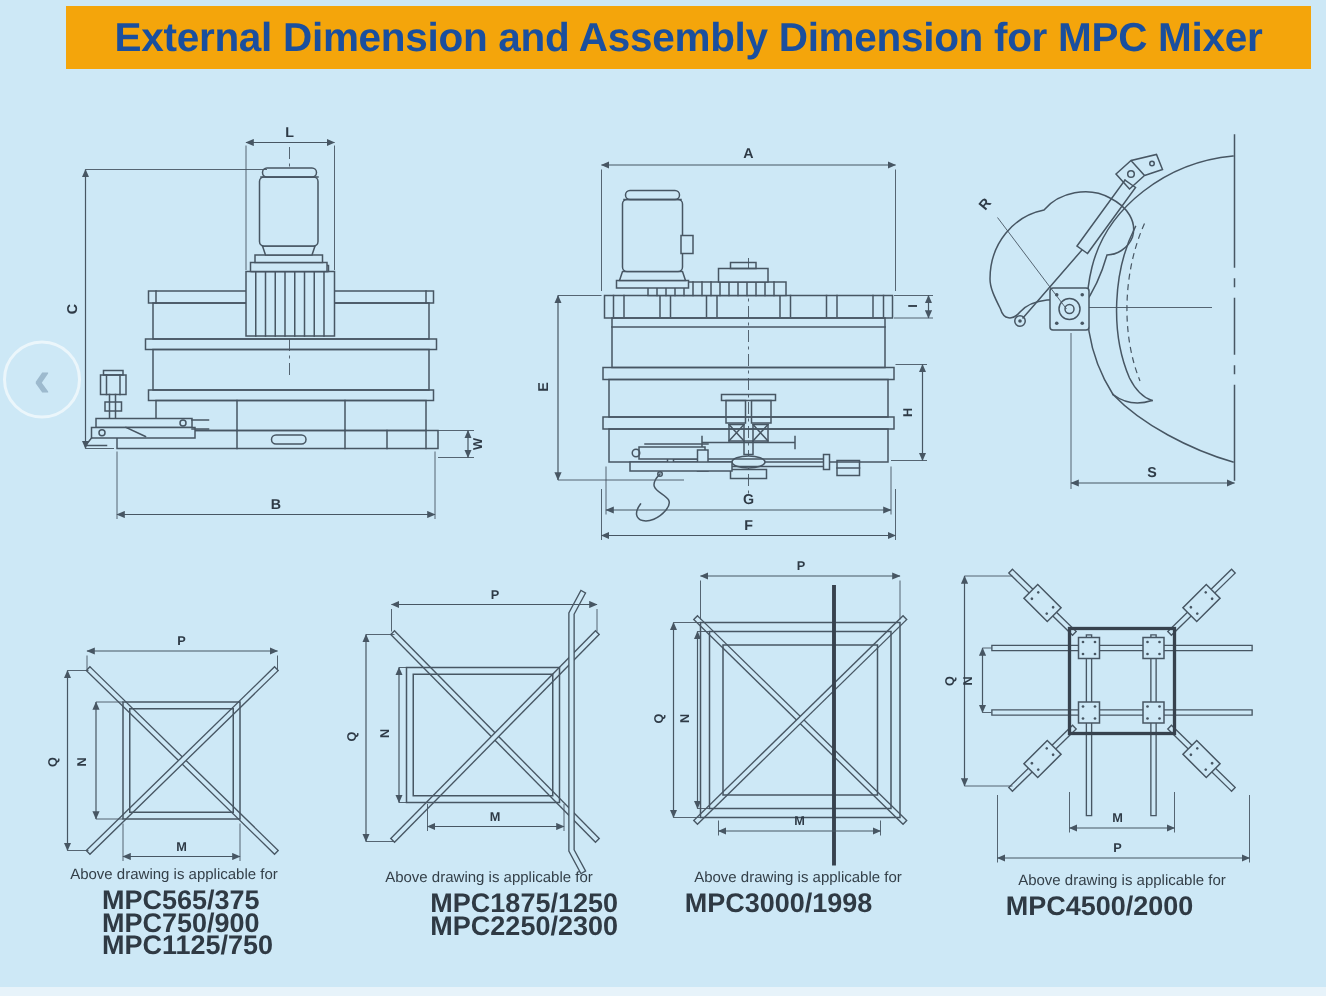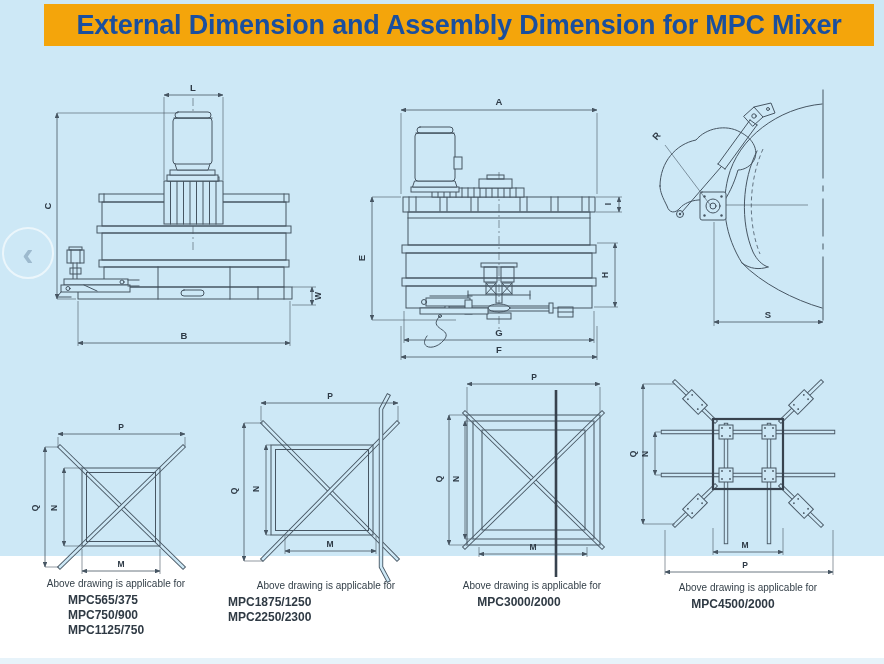--- a/index.html
+++ b/index.html
@@ -1,38 +1,38 @@
 <!DOCTYPE html>
 <html><head>
 <meta charset="utf-8">
 <style>
   html,body{margin:0;padding:0;}
   body{width:884px;height:664px;overflow:hidden;font-family:"Liberation Sans",sans-serif;}
-  #stage{position:relative;width:884px;height:556px;background:#CDE8F6;}
+  #stage{position:relative;width:884px;height:664px;background:#CDE8F6;}
   #banner{position:absolute;left:44px;top:4px;width:830px;height:42px;background:#F4A50B;
           display:flex;align-items:center;justify-content:center;}
   #banner .t{font-size:27px;font-weight:bold;color:#1A4F9E;letter-spacing:-0.2px;}
   .draw{position:absolute;}
   svg{overflow:visible;display:block;}
   .ln{stroke:#475663;stroke-width:1;fill:none;stroke-linecap:square;}
   .lf{stroke:#475663;stroke-width:1;fill:#CDE8F6;stroke-linecap:square;}
   .dim{stroke:#475663;stroke-width:.8;fill:none;}
   .ext{stroke:#475663;stroke-width:.6;fill:none;}
   .cl{stroke:#475663;stroke-width:.6;fill:none;stroke-dasharray:8 3 2 3;}
   .dsh{stroke:#475663;stroke-width:.8;fill:none;stroke-dasharray:4 3;}
   .barO{stroke:#475663;stroke-width:4.4;fill:none;stroke-linecap:square;}
   .barI{stroke:#CDE8F6;stroke-width:2.6;fill:none;stroke-linecap:square;}
   .dk{stroke:#37424E;stroke-width:2.6;fill:none;}
   .dk2{stroke:#37424E;stroke-width:2.2;fill:none;}
   .dot{fill:#475663;}
   svg text{font:bold 8.5px "Liberation Sans",sans-serif;fill:#2E3A46;text-anchor:middle;}
   svg text.big{font-size:9.5px;}
   .capblock{position:absolute;color:#333F48;}
   .capline{font-size:10px;text-align:center;white-space:nowrap;}
-  .models{margin-top:4px;font-size:12px;font-weight:bold;line-height:15.2px;color:#2F3A44;white-space:nowrap;}
+  .models{margin-top:4px;font-size:18px;font-weight:bold;line-height:15.2px;color:#2F3A44;white-space:nowrap;}
   #navprev{position:absolute;left:2px;top:227px;width:52px;height:52px;border:2px solid rgba(255,255,255,.6);
            border-radius:50%;display:flex;align-items:center;justify-content:center;
            color:rgba(110,140,165,.5);font-size:34px;font-weight:bold;cursor:pointer;box-sizing:border-box;}
   #bstrip{position:absolute;left:0;top:658px;width:884px;height:6px;background:#E7F3FA;}
 </style>
 </head>
 <body>
 
 <div id="stage">
 
@@ -350,30 +350,30 @@
     <div class="capline">Above drawing is applicable for</div>
     <div class="models" style="padding-left:63px;text-align:left;">
       <div>MPC565/375</div>
       <div>MPC750/900</div>
       <div>MPC1125/750</div>
     </div>
   </div>
 
   <div class="capblock" style="left:228px;top:580px;width:196px;">
     <div class="capline">Above drawing is applicable for</div>
-    <div class="models" style="text-align:left;margin-right:12px;">
+    <div class="models" style="text-align:right;margin-right:12px;">
       <div>MPC1875/1250</div>
       <div>MPC2250/2300</div>
     </div>
   </div>
 
   <div class="capblock" style="left:432px;top:580px;width:200px;">
     <div class="capline">Above drawing is applicable for</div>
     <div class="models" style="text-align:center;margin-right:26px;">
-      <div>MPC3000/2000</div>
+      <div>MPC3000/1998</div>
     </div>
   </div>
 
   <div class="capblock" style="left:642px;top:582px;width:212px;">
     <div class="capline">Above drawing is applicable for</div>
     <div class="models" style="text-align:center;margin-right:30px;">
       <div>MPC4500/2000</div>
     </div>
   </div>
 

